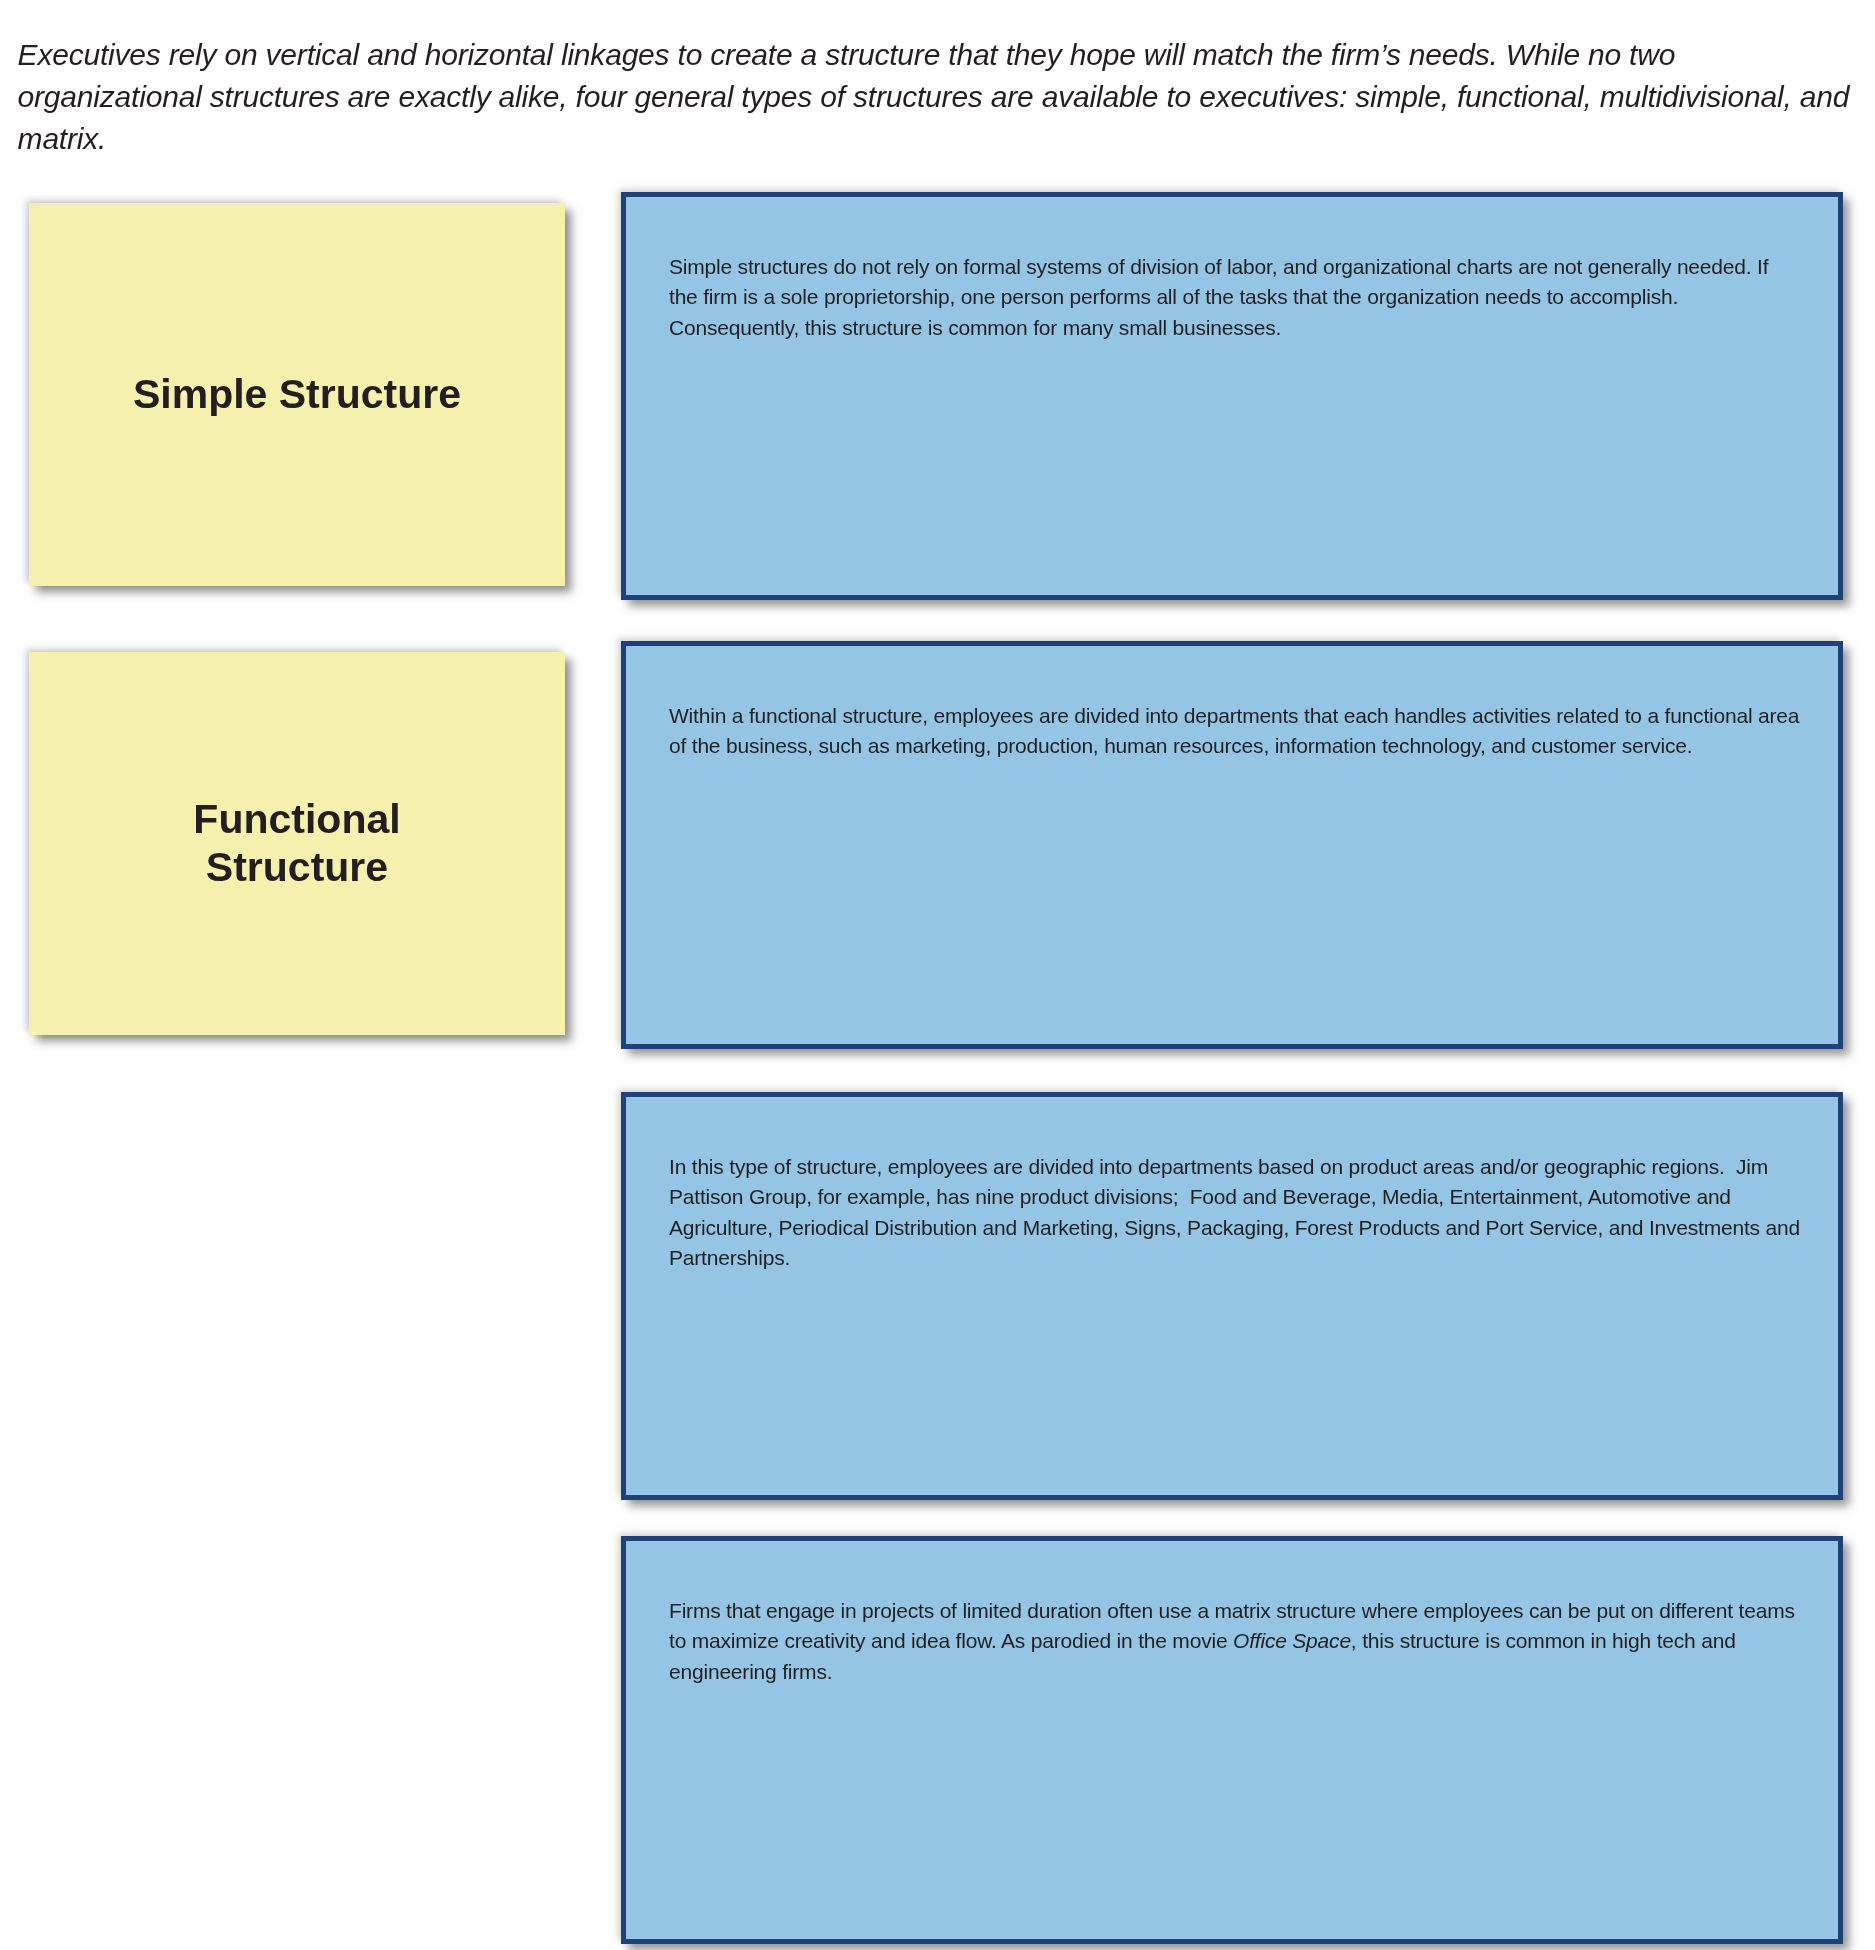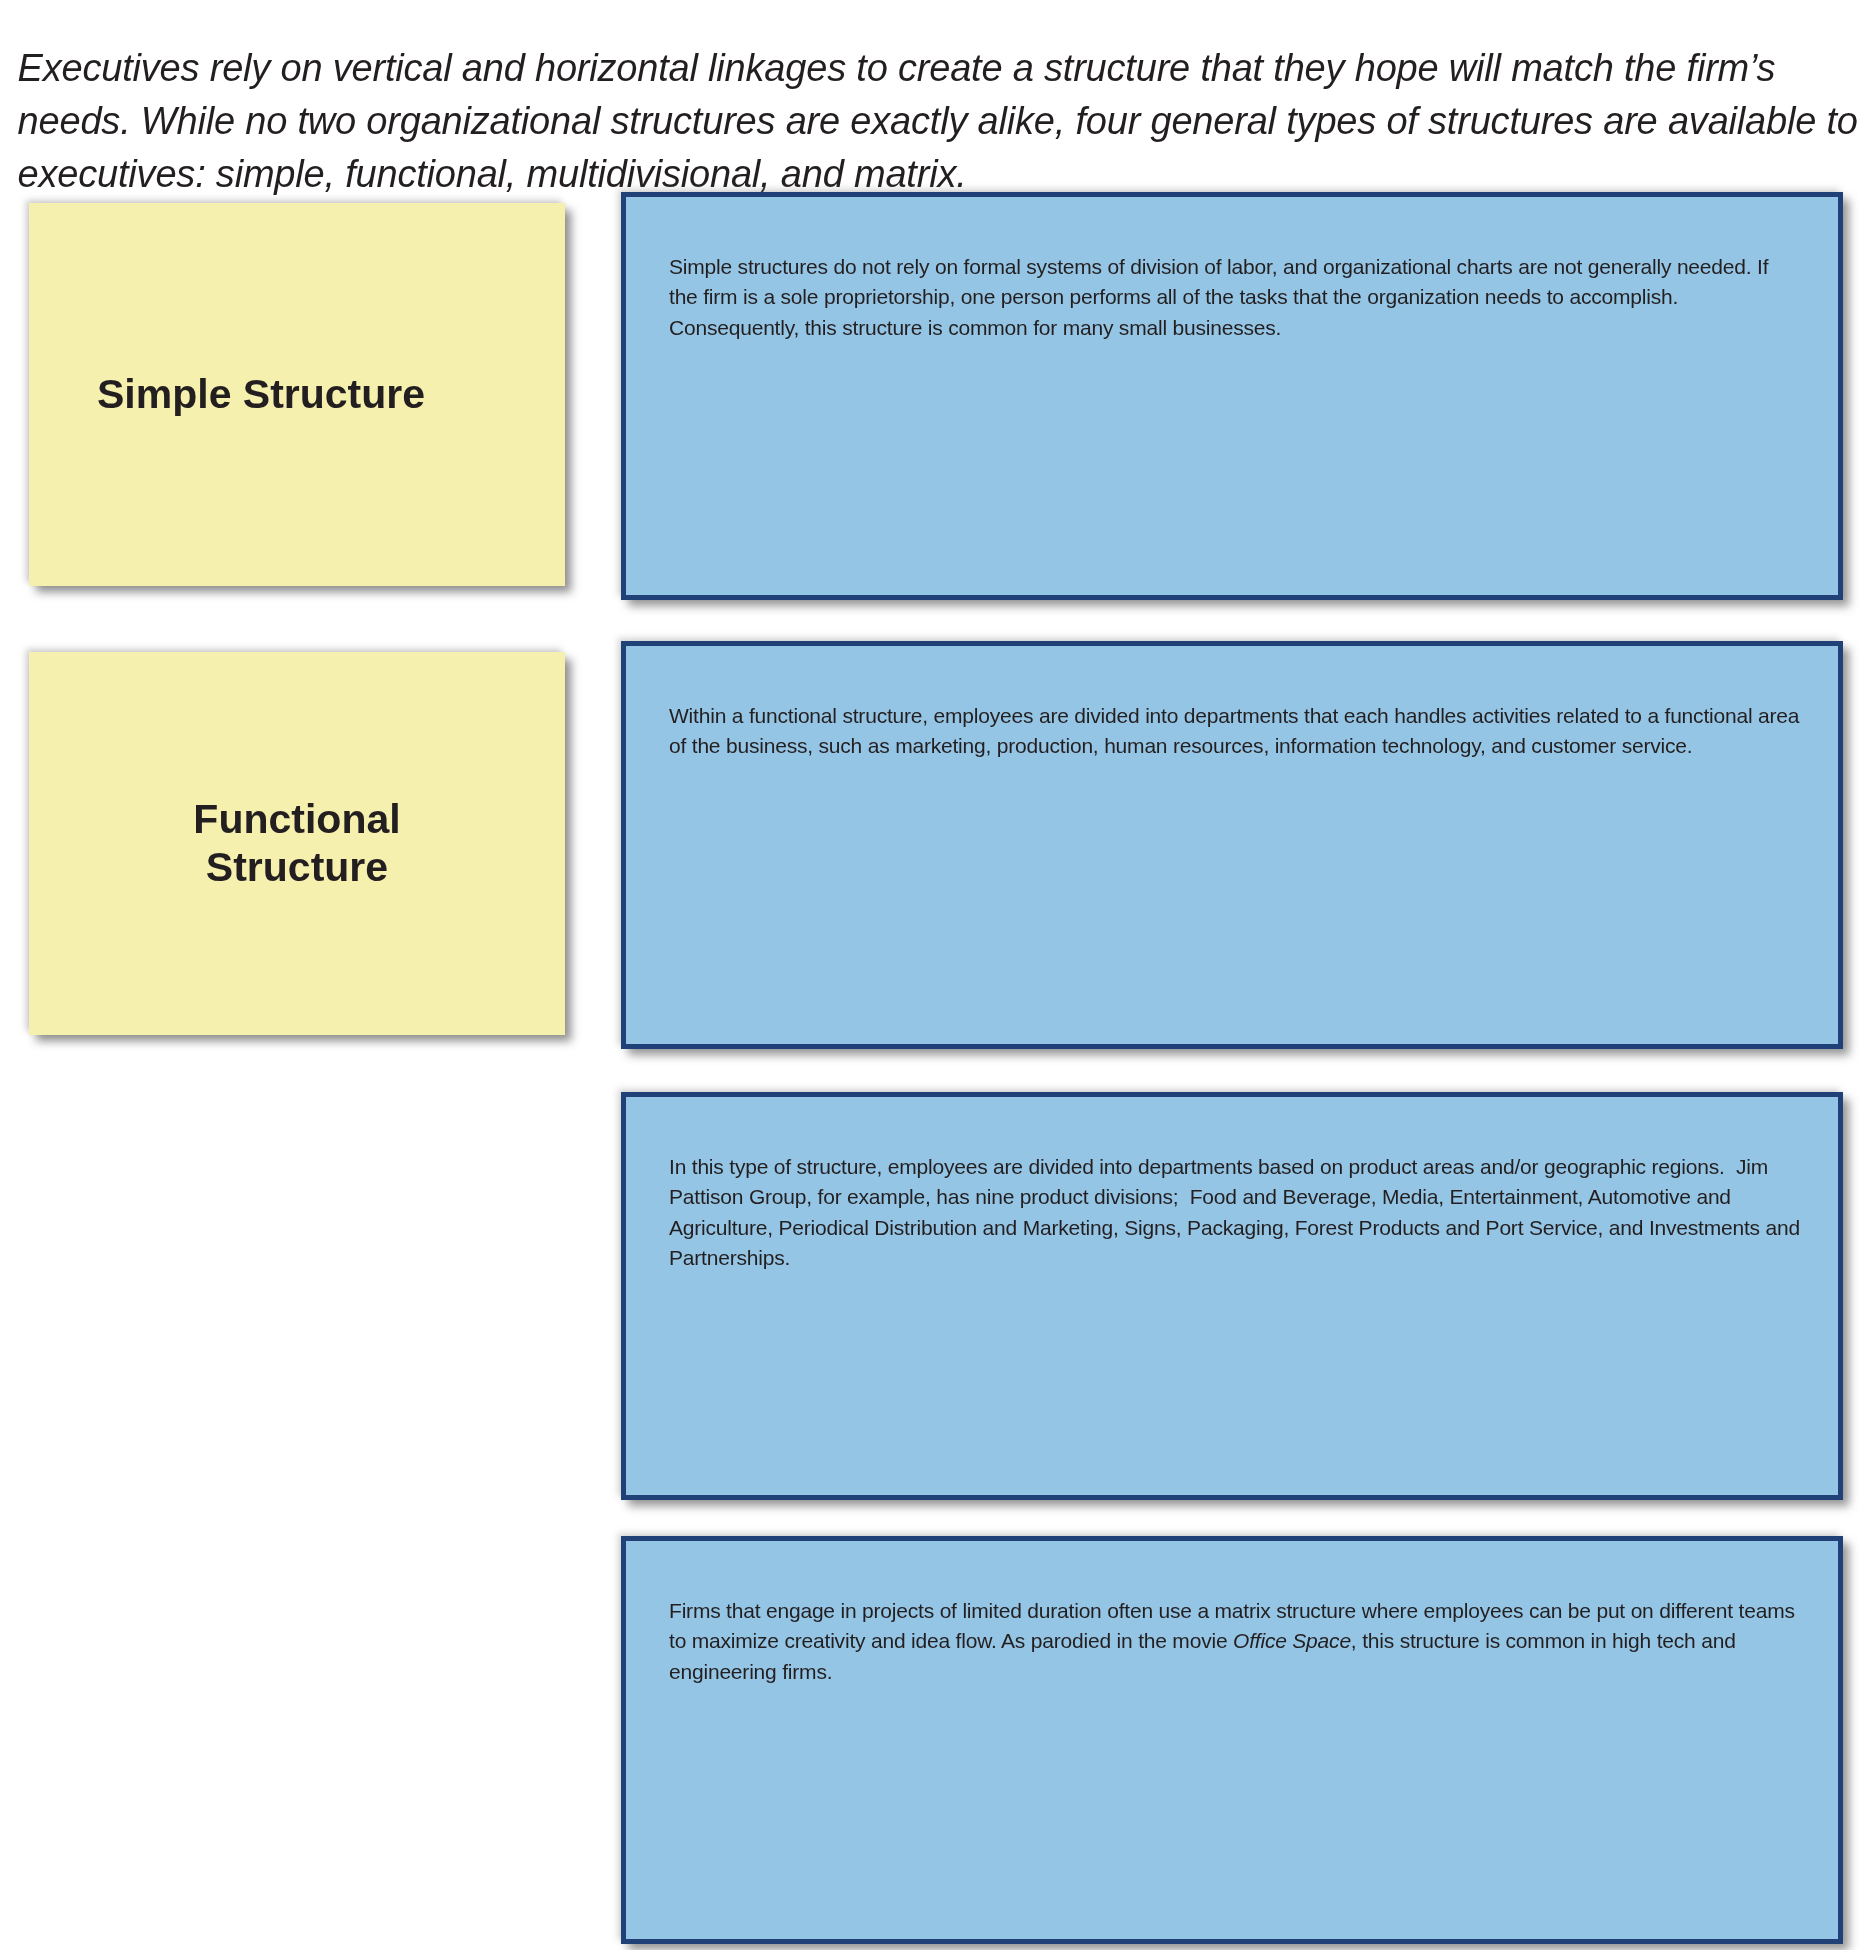--- a/index.html
+++ b/index.html
@@ -10,41 +10,41 @@
     background: #ffffff;
     font-family: "Liberation Sans", sans-serif;
     overflow: hidden;
   }
   .intro {
     position: absolute;
     left: 17.6px;
     top: 3.9px;
     width: 1845px;
     font-style: italic;
-    font-size: 38px;
+    font-size: 30px;
     line-height: 1.40;
     letter-spacing: -0.2px;
     color: var(--text-color, #161616);
   }
   .row { position: absolute; left: 0; width: 100%; height: 408px; }
   .row-1 { top: 192px; }
   .row-2 { top: 641px; }
   .row-3 { top: 1092px; }
   .row-4 { top: 1536px; }
 
   .label-box {
     position: absolute;
     left: 29px;
     top: 10.7px;
     width: 536px;
     height: 383px;
     background: var(--label-box-fill, #f5f0ae);
     display: flex;
     align-items: center;
-    justify-content: flex-start;
+    justify-content: center;
     text-align: center;
     box-shadow: 6.8px 6.8px 8.8px rgba(70,70,70,0.60), -2.9px -2.9px 6.8px rgba(125,125,125,0.40);
   }
   .label {
     font-weight: bold;
     font-size: 41px;
     line-height: 1.18;
     color: var(--text-color, #231f20);
     padding: 0 68px;
   }

